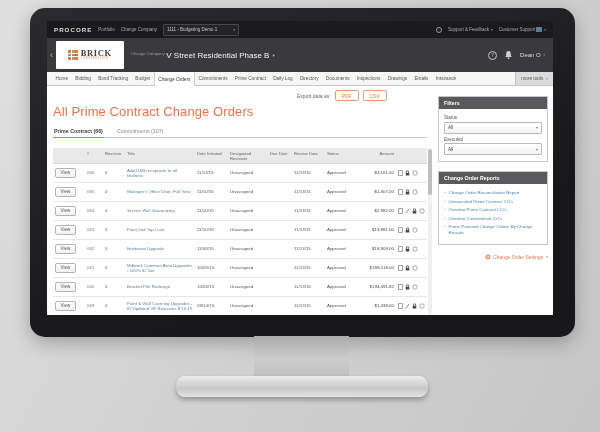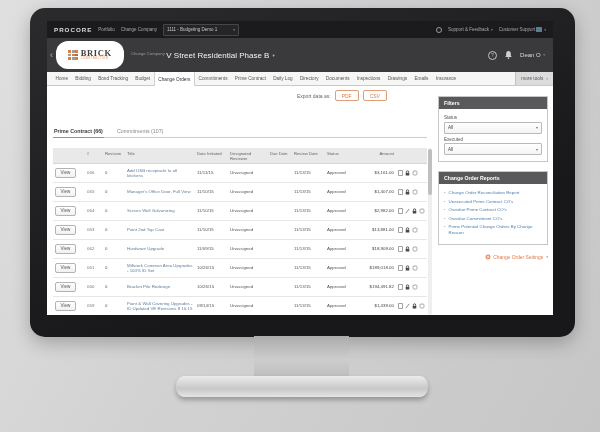--- a/index.html
+++ b/index.html
@@ -15,21 +15,21 @@
   .proj-select{display:flex;align-items:center;justify-content:space-between;width:68px;height:10px;padding:0 3px;border:1px solid #47474a;background:#252528;border-radius:1px;color:#c6c6c6;}
   .spacer{flex:1;}
   .dot-icon{width:4px;height:4px;border:1px solid #9a9a9a;border-radius:50%;}
   .flag-badge{width:6px;height:4.5px;background:#5b7d91;border-radius:0.5px;display:inline-block;}
   .caret{font-size:3.5px;color:#8f8f8f;margin-left:1px;}
   .nav-link{display:flex;align-items:center;gap:1px;}
 
   
   .projbar{position:absolute;left:0;top:17px;width:100%;height:34px;background:#3a3a3c;display:flex;align-items:center;padding:0 8px 0 3px;box-sizing:border-box;}
   .back-chev{color:#b5b5b5;font-size:9px;line-height:9px;margin-right:3px;}
-  .logo-box{width:68px;height:28px;background:#fff;border-radius:12px;display:flex;align-items:center;justify-content:center;gap:2.5px;}
+  .logo-box{width:68px;height:28px;background:#fff;border-radius:1px;display:flex;align-items:center;justify-content:center;gap:2.5px;}
   .logo-grid{width:10px;height:10px;display:grid;grid-template-columns:repeat(3,1fr);grid-template-rows:repeat(3,1fr);gap:0.6px;}
   .logo-grid span{display:block;}
   .lg-o{background:#e07b3f;} .lg-g{background:#9c9c9c;} .lg-d{background:#c4682f;}
   .logo-text{display:flex;flex-direction:column;line-height:1;}
   .logo-name{font-family:"Liberation Serif",serif;font-weight:bold;font-size:8.5px;color:#3d3d3d;letter-spacing:0.6px;}
   .logo-sub{font-size:2.6px;color:#e07b3f;letter-spacing:0.55px;margin-top:0.8px;}
   .proj-block{margin-left:7px;display:flex;gap:1.5px;}
   .chg-co{font-size:4.2px;color:#9b9b9b;}
   .proj-name{font-size:8px;color:#f2f2f2;display:flex;align-items:center;gap:2px;}
   .proj-name .caret{font-size:4.5px;color:#bdbdbd;}
@@ -177,20 +177,21 @@
     </div>
 
     <div class="content">
 
       <div class="export-row">
         <span class="export-label">Export data as:</span>
         <span class="export-btn">PDF</span>
         <span class="export-btn">CSV</span>
       </div>
 
+      <h1 class="page-title">All Prime Contract Change Orders</h1>
 
       <div class="page-tabs">
           <div class="ptab active">Prime Contract (66)</div>
           <div class="ptab">Commitments (107)</div>
         </div>
 
       <div class="table">
         <div class="thead">
             <div class="th c-view"></div>
             <div class="th c-num">#</div>

